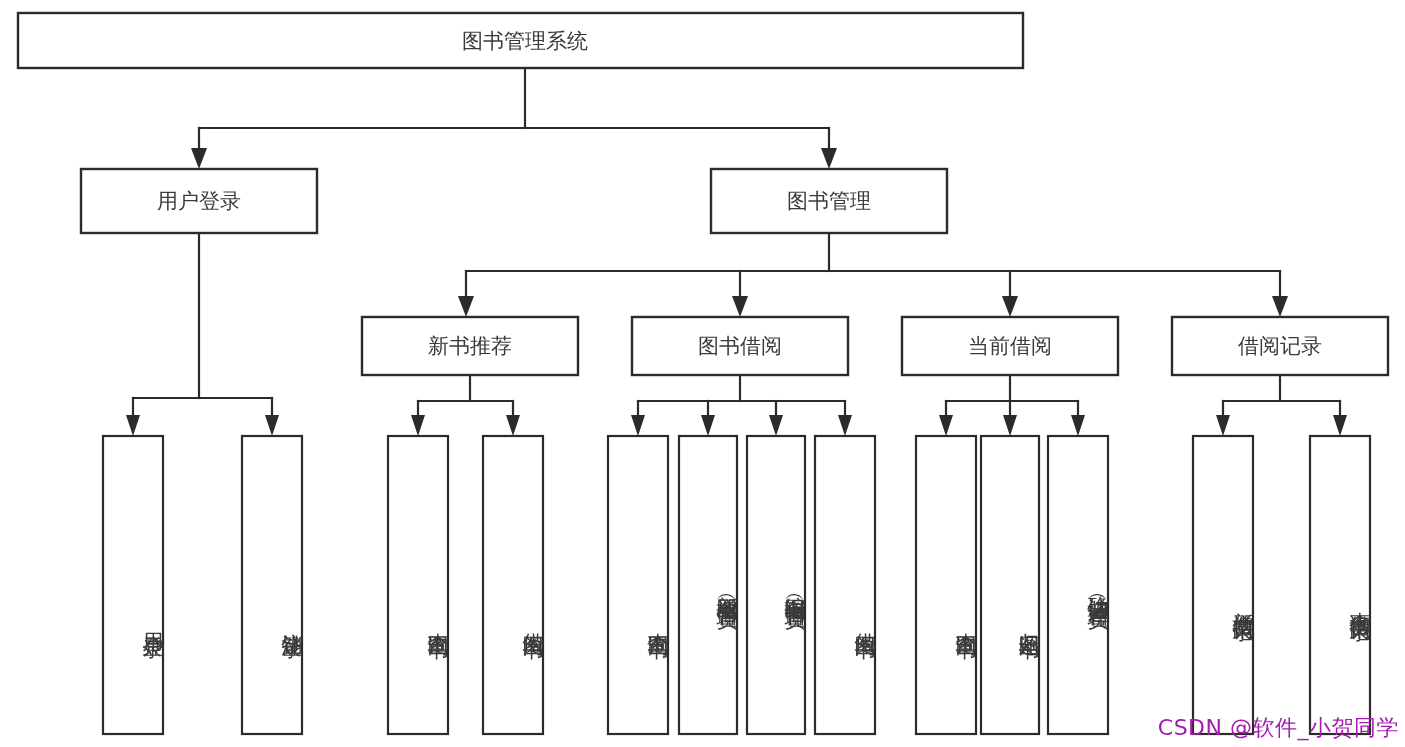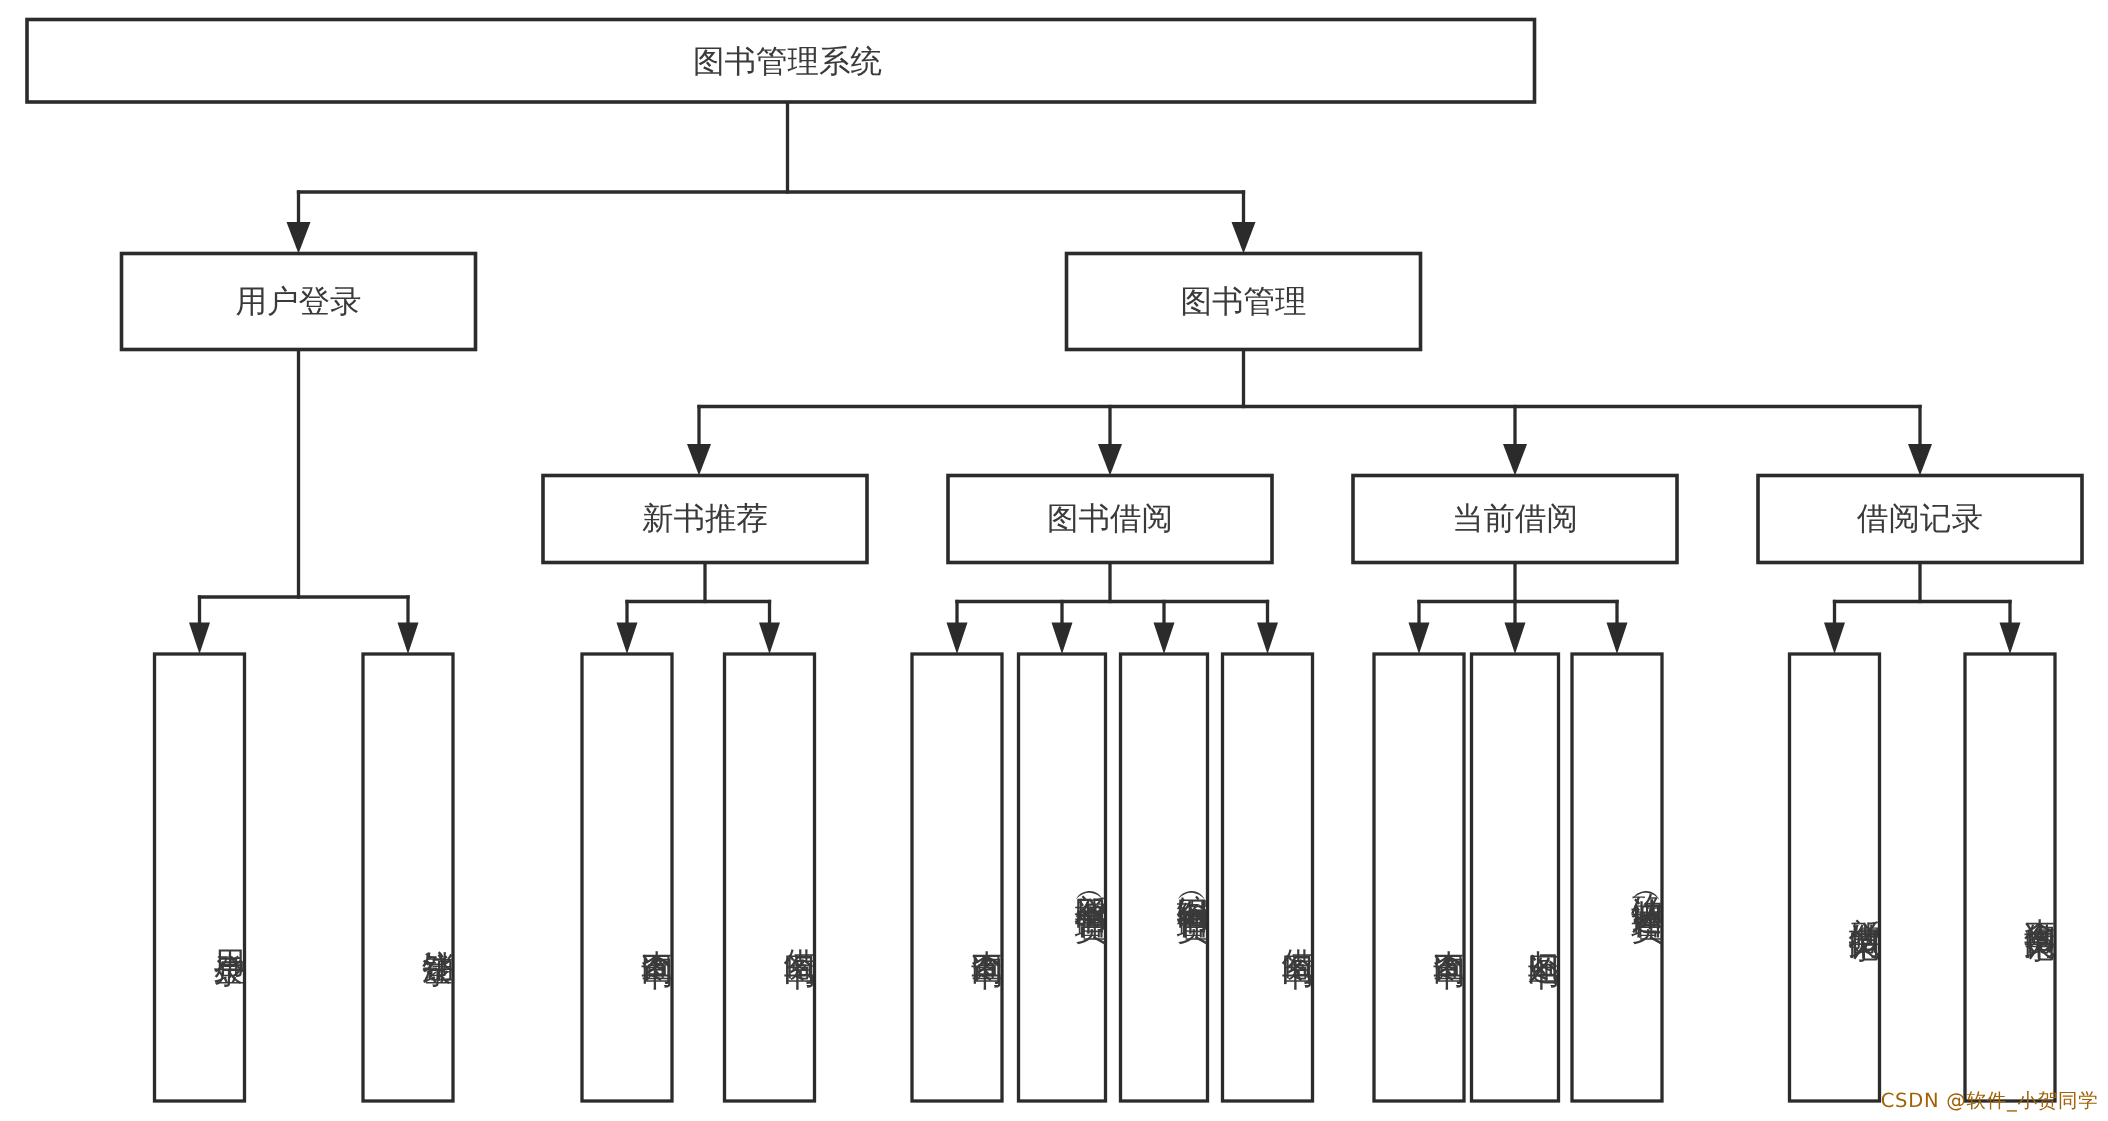--- a/index.html
+++ b/index.html
@@ -70,22 +70,22 @@
     pointer-events: none;
     display: flex;
     align-items: flex-start;
     justify-content: center;
   }
   .watermark {
     position: absolute;
     right: 6px;
     bottom: 4px;
     font-family: "DejaVu Sans", "Liberation Sans", sans-serif;
-    font-size: 13px;
-    color: #a16207;
+    font-size: 22px;
+    color: #a21caf;
     letter-spacing: 0.5px;
     white-space: nowrap;
     margin-left: 24px;
   }
 </style>
 </head>
 <body>
 
 <div id="diagram-root">
 

